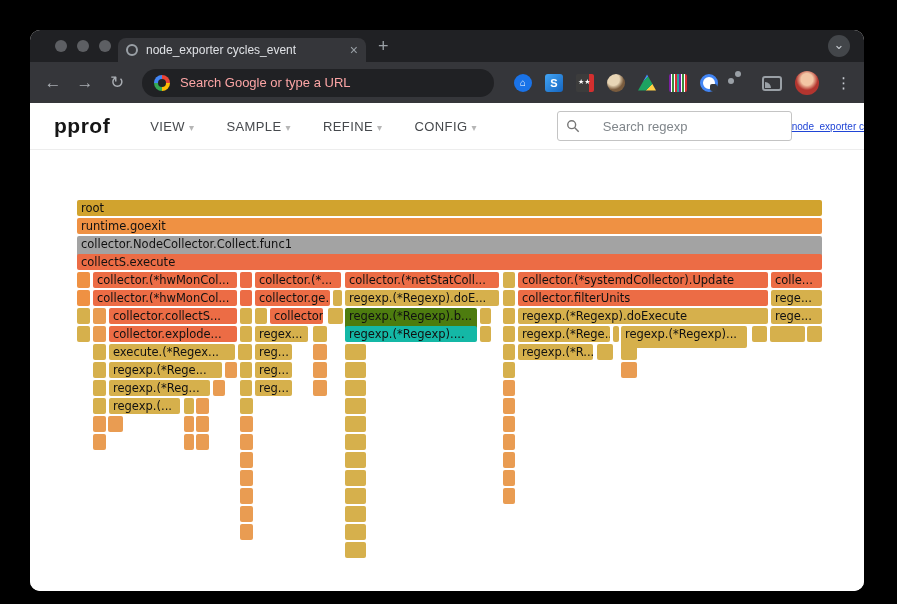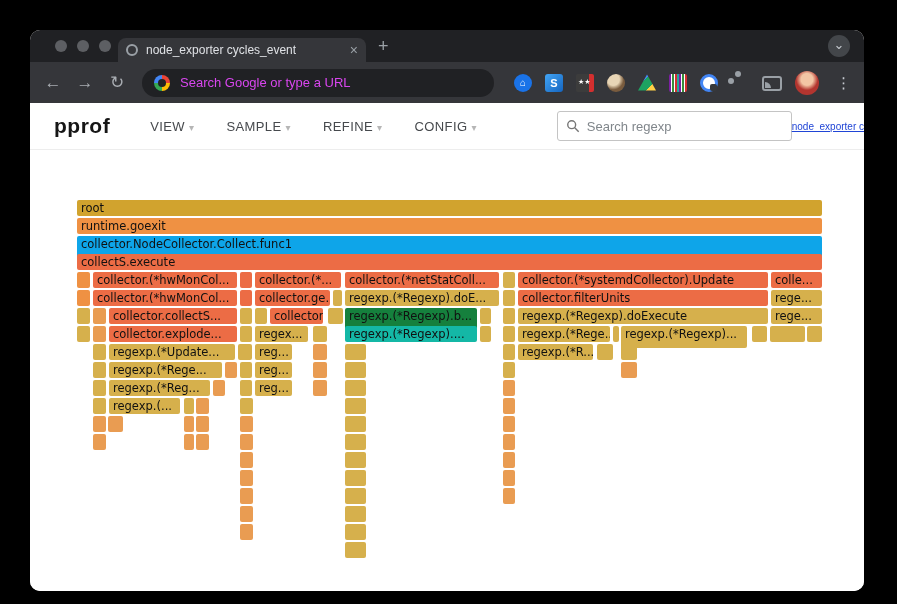--- a/index.html
+++ b/index.html
@@ -36,21 +36,21 @@
   .urlbar {
     height:28px; width:352px; background:#202124; border-radius:14px;
     display:flex; align-items:center; padding:0 12px; gap:10px; margin-left:4px;
   }
   .g-logo {
     width:16px; height:16px; border-radius:50%;
     background:conic-gradient(#ea4335 0 25%, #fbbc05 25% 50%, #34a853 50% 75%, #4285f4 75% 100%);
     position:relative; flex:0 0 auto;
   }
   .g-logo::after { content:""; position:absolute; left:4px; top:4px; width:8px; height:8px; border-radius:50%; background:#202124; }
-  .url-text { color:#d946ef; font-size:13px; white-space:nowrap; }
+  .url-text { color:#fca5a5; font-size:13px; white-space:nowrap; }
   .ext-row { display:flex; align-items:center; gap:13px; margin-left:10px; }
   .ext { width:18px; height:18px; position:relative; flex:0 0 auto; }
   .ext-bank { border-radius:50%; background:#1a73e8; color:#fff; font-size:10px; text-align:center; line-height:18px; }
   .ext-s { border-radius:3px; background:linear-gradient(135deg,#42a5f5,#1565c0); color:#fff; font-weight:bold; font-size:11px; text-align:center; line-height:18px; }
   .ext-card { border-radius:2px; background:linear-gradient(90deg,#3c3c3c 0 72%, #d32f2f 72% 100%); color:#fff; font-size:7px; text-align:left; line-height:16px; padding-left:2px; }
   .ext-badger { border-radius:50%; background:radial-gradient(circle at 35% 30%, #e8d5b5 0 35%, #7a5c3e 60%); }
   .ext-drive { background:linear-gradient(135deg,#4688f4 0 34%, #1da261 34% 67%, #ffcf46 67%); clip-path:polygon(50% 6%, 100% 94%, 0 94%); }
   .ext-barcode { border-radius:2px; background:repeating-linear-gradient(90deg,#7b1fa2 0 2px,#fff 2px 3px,#388e3c 3px 5px,#fff 5px 6px,#d32f2f 6px 8px,#26a69a 8px 10px); }
   .ext-clock { border-radius:50%; border:3px solid #4285f4; background:#fff; }
   .ext-clock::after { content:""; position:absolute; right:-2px; bottom:-2px; width:7px; height:7px; border-radius:2px; background:#37393c; }
@@ -68,21 +68,21 @@
     display:flex; align-items:center; padding-left:24px; flex:0 0 auto;
     overflow:hidden; white-space:nowrap;
   }
   .plogo { font-size:21px; font-weight:bold; color:#161616; margin-right:40px; letter-spacing:0.5px; }
   .pmenu { font-size:13px; color:#46494d; margin-right:32px; letter-spacing:0.4px; }
   .pmenu .caret { color:#b6b6b6; font-size:10px; margin-left:4px; }
   .psearch {
     width:310px; height:30px; border:1px solid #c4c4c4; border-radius:3px;
     display:flex; align-items:center; padding:0 8px; gap:7px; margin-left:48px; background:#fff;
   }
-  .psearch input { border:none; outline:none; flex:1; font-size:13px; color:#8b5cf6; font-family:"Liberation Sans",sans-serif; }
+  .psearch input { border:none; outline:none; flex:1; font-size:13px; color:#8b5cf6; font-family:"Liberation Sans",sans-serif;margin-left:16px; }
   .psearch input::placeholder { color:#80868b; }
   .plink { margin-left:auto; font-size:10px; color:#2045d6; text-decoration:underline; }
 
   
   .content { position:relative; flex:1; background:#fff; overflow:hidden; }
   .fbox {
     position:absolute; height:16px; border-radius:2px;
     font-family:"DejaVu Sans", sans-serif; font-size:11.5px; line-height:16px;
     color:#111; padding-left:4px; overflow:hidden; white-space:nowrap; cursor:pointer;
   }
@@ -142,21 +142,21 @@
         <line x1="10" y1="10" x2="14.5" y2="14.5" stroke="#757575" stroke-width="1.6"></line>
       </svg>
       <input type="text" placeholder="Search regexp" style="">
     </div>
     <a class="plink" href="#">node_exporter c</a>
   </div>
 
   <div class="content">
       <div class="fbox" style="left: 47px; top: 68px; width: 745px; height: 16px; background: rgb(239, 145, 67);">runtime.goexit</div>
       <div class="fbox" style="left: 47px; top: 50px; width: 745px; height: 16px; background: rgb(209, 163, 46);">root</div>
-      <div class="fbox" style="left: 47px; top: 86px; width: 745px; height: 24px; background: #0ea5e9;">collector.NodeCollector.Collect.func1</div>
+      <div class="fbox" style="left: 47px; top: 86px; width: 745px; height: 24px; background: #a3a3a3;">collector.NodeCollector.Collect.func1</div>
       <div class="fbox" style="left: 47px; top: 104px; width: 745px; height: 16px; background: rgb(236, 108, 69);">collectS.execute</div>
       <div class="fbox" style="left: 47px; top: 122px; width: 13px; height: 16px; background: rgb(239, 145, 67);"></div>
       <div class="fbox" style="left: 63px; top: 122px; width: 144px; height: 16px; background: rgb(236, 108, 69);">collector.(*hwMonCol...</div>
       <div class="fbox" style="left: 210px; top: 122px; width: 12px; height: 16px; background: rgb(236, 108, 69);"></div>
       <div class="fbox" style="left: 225px; top: 122px; width: 86px; height: 16px; background: rgb(236, 108, 69);">collector.(*...</div>
       <div class="fbox" style="left: 315px; top: 122px; width: 154px; height: 16px; background: rgb(236, 108, 69);">collector.(*netStatColl...</div>
       <div class="fbox" style="left: 473px; top: 122px; width: 12px; height: 16px; background: rgb(214, 176, 76);"></div>
       <div class="fbox" style="left: 488px; top: 122px; width: 250px; height: 16px; background: rgb(236, 108, 69);">collector.(*systemdCollector).Update</div>
       <div class="fbox" style="left: 741px; top: 122px; width: 51px; height: 16px; background: rgb(236, 108, 69);">colle...</div>
       <div class="fbox" style="left: 47px; top: 140px; width: 13px; height: 16px; background: rgb(239, 145, 67);"></div>
@@ -168,42 +168,42 @@
       <div class="fbox" style="left: 473px; top: 140px; width: 12px; height: 16px; background: rgb(214, 176, 76);"></div>
       <div class="fbox" style="left: 488px; top: 140px; width: 250px; height: 16px; background: rgb(236, 108, 69);">collector.filterUnits</div>
       <div class="fbox" style="left: 741px; top: 140px; width: 51px; height: 16px; background: rgb(214, 176, 76);">rege...</div>
       <div class="fbox" style="left: 47px; top: 158px; width: 13px; height: 16px; background: rgb(214, 176, 76);"></div>
       <div class="fbox" style="left: 63px; top: 158px; width: 13px; height: 16px; background: rgb(233, 156, 82);"></div>
       <div class="fbox" style="left: 79px; top: 158px; width: 128px; height: 16px; background: rgb(236, 108, 69);">collector.collectS...</div>
       <div class="fbox" style="left: 210px; top: 158px; width: 12px; height: 16px; background: rgb(214, 176, 76);"></div>
       <div class="fbox" style="left: 225px; top: 158px; width: 12px; height: 16px; background: rgb(214, 176, 76);"></div>
       <div class="fbox" style="left: 240px; top: 158px; width: 53px; height: 16px; background: rgb(236, 108, 69);">collector....</div>
       <div class="fbox" style="left: 298px; top: 158px; width: 15px; height: 16px; background: rgb(214, 176, 76);"></div>
-      <div class="fbox" style="left: 315px; top: 158px; width: 132px; height: 32px; background: #15803d;">regexp.(*Regexp).b...</div>
+      <div class="fbox" style="left: 315px; top: 158px; width: 132px; height: 32px; background: #4d7c0f;">regexp.(*Regexp).b...</div>
       <div class="fbox" style="left: 450px; top: 158px; width: 11px; height: 16px; background: rgb(214, 176, 76);"></div>
       <div class="fbox" style="left: 473px; top: 158px; width: 12px; height: 16px; background: rgb(214, 176, 76);"></div>
       <div class="fbox" style="left: 488px; top: 158px; width: 250px; height: 16px; background: rgb(214, 176, 76);">regexp.(*Regexp).doExecute</div>
       <div class="fbox" style="left: 741px; top: 158px; width: 51px; height: 16px; background: rgb(214, 176, 76);">rege...</div>
       <div class="fbox" style="left: 47px; top: 176px; width: 13px; height: 16px; background: rgb(214, 176, 76);"></div>
       <div class="fbox" style="left: 63px; top: 176px; width: 13px; height: 16px; background: rgb(233, 156, 82);"></div>
       <div class="fbox" style="left: 79px; top: 176px; width: 128px; height: 16px; background: rgb(236, 108, 69);">collector.explode...</div>
       <div class="fbox" style="left: 210px; top: 176px; width: 12px; height: 16px; background: rgb(214, 176, 76);"></div>
       <div class="fbox" style="left: 225px; top: 176px; width: 53px; height: 16px; background: rgb(214, 176, 76);">regex...</div>
       <div class="fbox" style="left: 283px; top: 176px; width: 14px; height: 16px; background: rgb(214, 176, 76);"></div>
       <div class="fbox" style="left: 315px; top: 176px; width: 132px; height: 16px; background: #14b8a6;">regexp.(*Regexp)....</div>
       <div class="fbox" style="left: 450px; top: 176px; width: 11px; height: 16px; background: rgb(214, 176, 76);"></div>
       <div class="fbox" style="left: 473px; top: 176px; width: 12px; height: 16px; background: rgb(214, 176, 76);"></div>
       <div class="fbox" style="left: 488px; top: 176px; width: 92px; height: 16px; background: rgb(214, 176, 76);">regexp.(*Rege...</div>
       <div class="fbox" style="left: 583px; top: 176px; width: 6px; height: 16px; background: rgb(214, 176, 76);"></div>
       <div class="fbox" style="left: 591px; top: 176px; width: 126px; height: 22px; background: rgb(214, 176, 76);">regexp.(*Regexp)...</div>
       <div class="fbox" style="left: 722px; top: 176px; width: 15px; height: 16px; background: rgb(214, 176, 76);"></div>
       <div class="fbox" style="left: 740px; top: 176px; width: 35px; height: 16px; background: rgb(214, 176, 76);"></div>
       <div class="fbox" style="left: 777px; top: 176px; width: 15px; height: 16px; background: rgb(214, 176, 76);"></div>
       <div class="fbox" style="left: 63px; top: 194px; width: 13px; height: 16px; background: rgb(214, 176, 76);"></div>
-      <div class="fbox" style="left: 79px; top: 194px; width: 126px; height: 16px; background: rgb(214, 176, 76);">regexp.(*Update...</div>
+      <div class="fbox" style="left: 79px; top: 194px; width: 126px; height: 16px; background: rgb(214, 176, 76);">execute.(*Regex...</div>
       <div class="fbox" style="left: 208px; top: 194px; width: 14px; height: 16px; background: rgb(214, 176, 76);"></div>
       <div class="fbox" style="left: 225px; top: 194px; width: 37px; height: 16px; background: rgb(214, 176, 76);">reg...</div>
       <div class="fbox" style="left: 283px; top: 194px; width: 14px; height: 16px; background: rgb(233, 156, 82);"></div>
       <div class="fbox" style="left: 315px; top: 194px; width: 21px; height: 16px; background: rgb(214, 176, 76);"></div>
       <div class="fbox" style="left: 473px; top: 194px; width: 12px; height: 16px; background: rgb(214, 176, 76);"></div>
       <div class="fbox" style="left: 488px; top: 194px; width: 75px; height: 16px; background: rgb(214, 176, 76);">regexp.(*R...</div>
       <div class="fbox" style="left: 567px; top: 194px; width: 16px; height: 16px; background: rgb(214, 176, 76);"></div>
       <div class="fbox" style="left: 591px; top: 194px; width: 16px; height: 16px; background: rgb(214, 176, 76);"></div>
       <div class="fbox" style="left: 63px; top: 212px; width: 13px; height: 16px; background: rgb(214, 176, 76);"></div>
       <div class="fbox" style="left: 79px; top: 212px; width: 113px; height: 16px; background: rgb(214, 176, 76);">regexp.(*Rege...</div>

